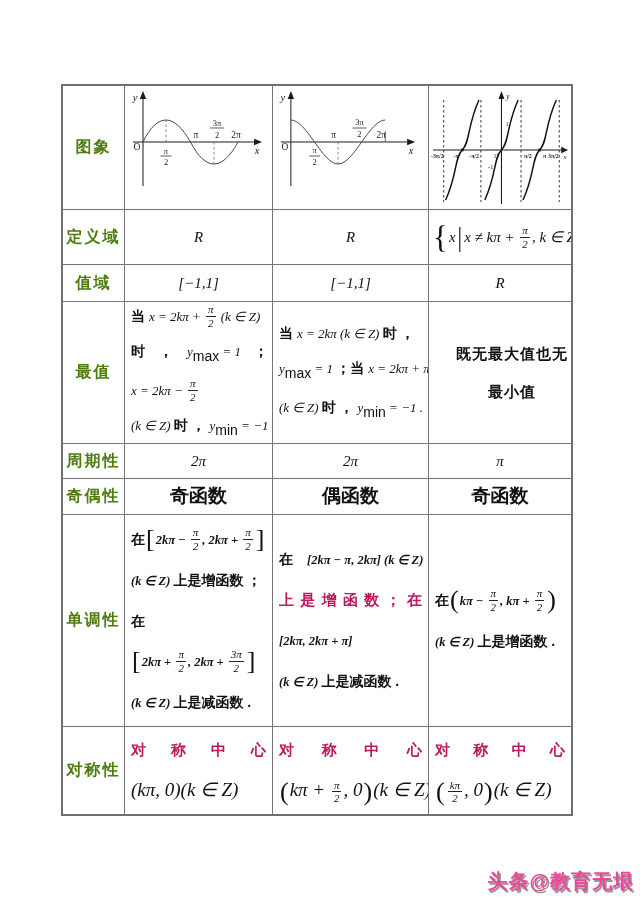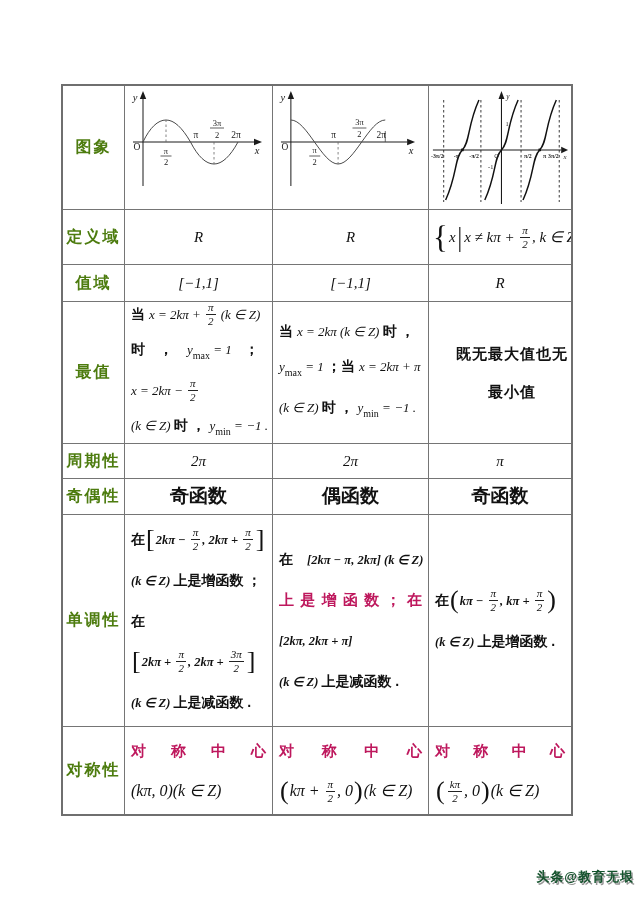--- a/index.html
+++ b/index.html
@@ -21,46 +21,46 @@
   .cr{border-right:none!important;}
   .cb{border-bottom:none!important;}
   .hc{font-weight:bold;font-size:16px;letter-spacing:2px;color:#4d7c0f;}
   .gc{padding:0;align-items:stretch;}
   .gc svg{display:block;width:100%;height:100%;}
   .fbody{width:100%;box-sizing:border-box;padding:0 6px;text-align:left;white-space:nowrap;}
   .ctr .fbody{text-align:center;padding:0 3px;}
   .wrap .fbody{white-space:normal;margin-left:24px;}
   .cjk{font-family:"Liberation Sans",sans-serif;font-weight:bold;font-style:normal;font-size:19px;color:#111;}
   .math{font-family:"Liberation Serif",serif;font-style:italic;font-size:13.5px;color:#111;}
-  .msub{font-family:Liberation Serif, serif;font-style:normal;font-size:10px;vertical-align:-5px;color:#111;}
+  .msub{font-family:Liberation Sans, sans-serif;font-style:normal;font-size:14px;vertical-align:-5px;color:#111;}
   .frac{display:inline-flex;flex-direction:column;align-items:center;vertical-align:middle;
         font-family:"Liberation Serif",serif;font-style:italic;font-size:11px;line-height:1.12;margin:0 2px;color:#111;}
   .frac .fnum{border-bottom:1px solid #222;padding:0 2px;}
   .frac .fden{padding:0 2px;}
   .big{font-family:"Liberation Serif",serif;font-style:normal;font-weight:400;font-size:26px;
        vertical-align:middle;line-height:1;display:inline-block;margin:0 1px;color:#111;}
   .brace{font-size:31px;font-weight:300;}
   .vbar{font-size:23px;font-weight:300;margin:0 2px;transform:scaleY(1.15);}
   .just{white-space:normal;text-align:justify;text-align-last:justify;width:100%;
         font-family:"Liberation Sans",sans-serif;font-weight:bold;font-size:15px;color:#be185d;}
   .r-simple .fbody{line-height:22px;}
   .r-simple .math{font-size:15px;}
   .r-max .fbody{line-height:34px;}
   .r-max .math{font-size:13px;}
   .r-max .cjk{font-size:14px;}
   .r-mono .fbody{line-height:40px;}
   .r-mono .math{font-size:12.5px;font-weight:bold;}
   .r-mono .cjk{font-size:14px;}
   .r-sym .fbody{line-height:40px;}
-  .r-sym .math{font-size:16px;}
+  .r-sym .math{font-size:19px;}
   .maxtan .fbody{line-height:38px;font-size:15px;}
   .maxtan .cjk{font-size:15px;letter-spacing:1px;}
   .watermark{
-    position:absolute;right:6px;top:868px;font-size:13px;font-weight:bold;
-    font-family:"Liberation Sans",sans-serif;color:#14532d;
+    position:absolute;right:6px;top:868px;font-size:20px;font-weight:bold;
+    font-family:"Liberation Sans",sans-serif;color:#ec4899;
     text-shadow:1.5px 1.5px 0 #979797;letter-spacing:1px;
   }
   svg text{font-family:"Liberation Serif",serif;fill:#1a1a1a;}
   .it{font-style:italic;}
 </style>
 </head>
 <body>
 
 <div class="tablewrap">
 

